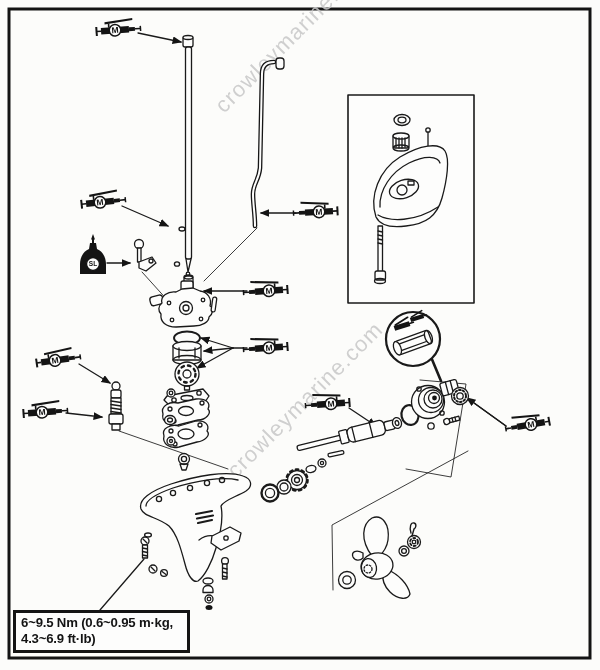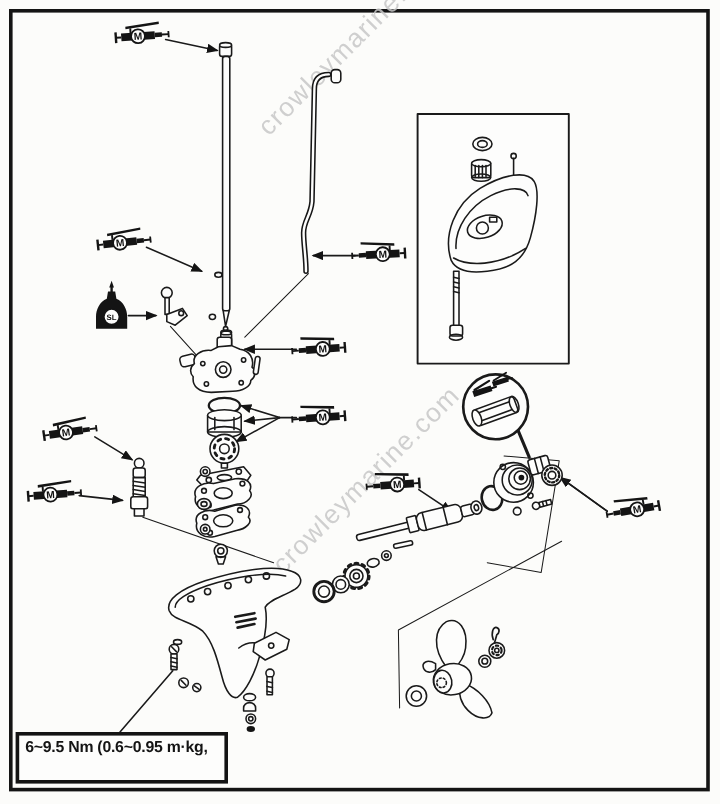--- a/index.html
+++ b/index.html
@@ -1,20 +1,20 @@
 <!DOCTYPE html>
 <html><head>
 <meta charset="utf-8">
 <style>
   html,body{margin:0;padding:0;background:#ffffff;}
   .stage{position:relative;width:600px;height:670px;background:#fcfcfa;overflow:hidden;
          font-family:"Liberation Sans",sans-serif;}
   .stage svg{position:absolute;left:0;top:0;}
   .torque-box{position:absolute;left:13px;top:610px;width:162px;background:#fdfdfc;
-              border:3px solid #141414;padding:2px 4px 19px 5px;
+              border:3px solid #141414;padding:2px 4px 3px 5px;
               font-weight:bold;font-size:13.2px;line-height:1.22;color:#141414;
               letter-spacing:-0.2px;white-space:nowrap;}
   .lineart{stroke:#1a1a1a;fill:none;stroke-width:1.3;stroke-linecap:round;stroke-linejoin:round;}
   .fillw{fill:#fdfdfc;}
   .solid{fill:#141414;stroke:none;}
   .thin{stroke-width:0.85;}
   .wm{fill:#c8c8c8;opacity:.85;font-size:22px;letter-spacing:1.2px;font-weight:500;}
   .flag-letter{font-size:8.5px;font-weight:bold;fill:#111;text-anchor:middle;}
   .sl-letter{font-size:6.5px;font-weight:bold;fill:#111;text-anchor:middle;}
 </style>
@@ -391,14 +391,15 @@
     <path class="solid" d="M93,234 L91,239.5 L95,239.5 Z"></path>
     <line x1="93" y1="238" x2="93" y2="244" stroke="#141414" stroke-width="2"></line>
     <path class="solid" d="M90,243 L96,243 L97,249 C103,251.5 106,258 106,264 L106,274 L80,274 L80,264 C80,258 83,251.5 89,249 Z"></path>
     <circle cx="93" cy="264" r="6.5" fill="#fdfdfc" stroke="#141414" stroke-width="1.4"></circle>
     <text class="sl-letter" x="93" y="266.4">SL</text>
   </g>
 </svg>
 
   <div class="torque-box">
     <div>6~9.5 Nm (0.6~0.95 m·kg,</div>
+    <div>4.3~6.9 ft·lb)</div>
   </div>
 </div>
 
 </body></html>

